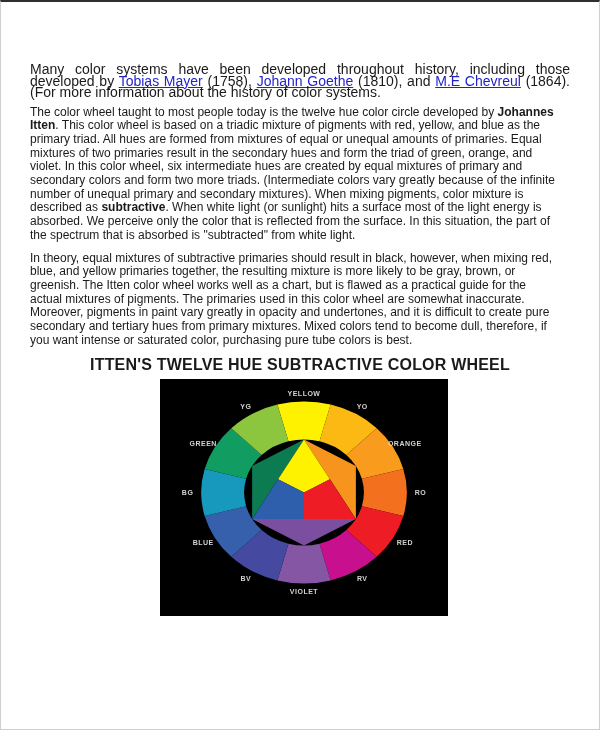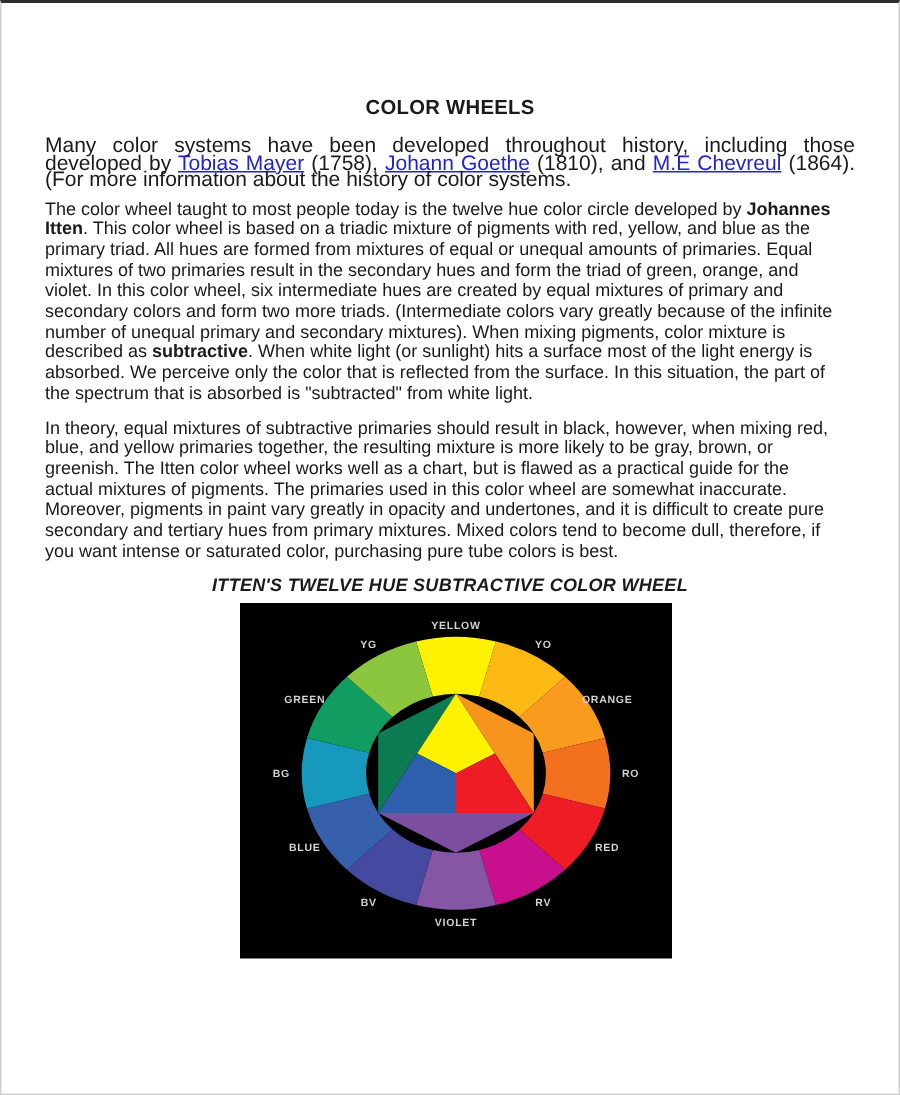--- a/index.html
+++ b/index.html
@@ -18,37 +18,36 @@
   }
   .intro{
     font-size:14px;line-height:11.5px;text-align:justify;margin:0 0 7px 0;
   }
   .intro a{color:#2323cc;text-decoration:underline;}
   .body-para{
     font-size:12px;line-height:13.7px;margin:0 14px 9px 0;text-align:left;
   }
   .body-para b{font-weight:bold;}
   .wheel-heading{
-    text-align:center;font-weight:bold;font-size:12px;margin:2px 0 5px 0;letter-spacing:0.2px;font-style:italic;
+    text-align:center;font-weight:bold;font-size:16px;margin:2px 0 5px 0;letter-spacing:0.2px;
   }
   .wheel-box{
     width:288px;height:237px;background:#000;margin-left:130px;
   }
   .wheel-box svg{display:block;}
   .wheel-box text{
     font-family:"Liberation Sans", sans-serif;
     font-size:7px;font-weight:bold;letter-spacing:0.5px;fill:#d2d2d2;
   }
 </style>
 </head>
 <body>
 
 <div class="page">
 
-  <h1 class="doc-title">COLOR WHEELS</h1>
 
   <p class="intro"><span>Many color systems have been developed throughout history, including those developed by </span><a href="#">Tobias Mayer</a><span> (1758), </span><a href="#">Johann Goethe</a><span> (1810), and </span><a href="#">M.E Chevreul</a><span> (1864). (For more information about the history of color systems.</span></p>
 
   <p class="body-para"><span>The color wheel taught to most people today is the twelve hue color circle developed by </span><b>Johannes Itten</b><span>. This color wheel is based on a triadic mixture of pigments with red, yellow, and blue as the primary triad. All hues are formed from mixtures of equal or unequal amounts of primaries. Equal mixtures of two primaries result in the secondary hues and form the triad of green, orange, and violet. In this color wheel, six intermediate hues are created by equal mixtures of primary and secondary colors and form two more triads. (Intermediate colors vary greatly because of the infinite number of unequal primary and secondary mixtures). When mixing pigments, color mixture is described as </span><b>subtractive</b><span>. When white light (or sunlight) hits a surface most of the light energy is absorbed. We perceive only the color that is reflected from the surface. In this situation, the part of the spectrum that is absorbed is "subtracted" from white light.</span></p>
 
   <p class="body-para">In theory, equal mixtures of subtractive primaries should result in black, however, when mixing red, blue, and yellow primaries together, the resulting mixture is more likely to be gray, brown, or greenish. The Itten color wheel works well as a chart, but is flawed as a practical guide for the actual mixtures of pigments. The primaries used in this color wheel are somewhat inaccurate. Moreover, pigments in paint vary greatly in opacity and undertones, and it is difficult to create pure secondary and tertiary hues from primary mixtures. Mixed colors tend to become dull, therefore, if you want intense or saturated color, purchasing pure tube colors is best.</p>
 
   <h2 class="wheel-heading">ITTEN'S TWELVE HUE SUBTRACTIVE COLOR WHEEL</h2>
 
   <div class="wheel-box">

